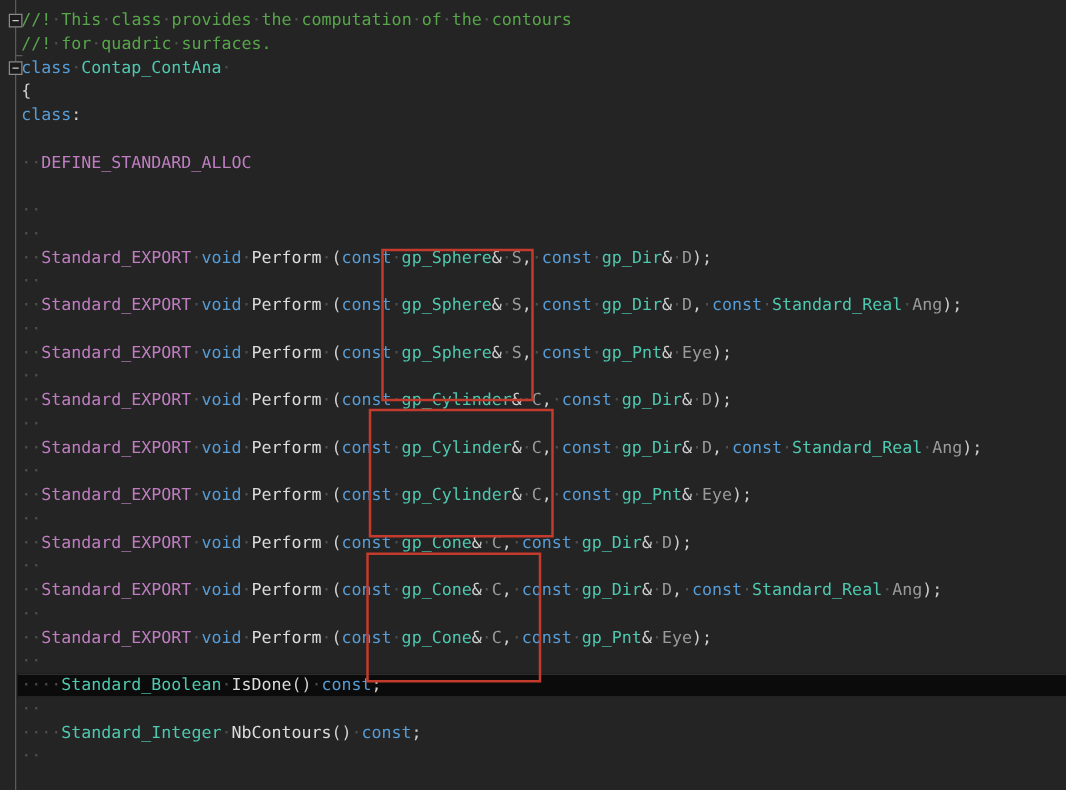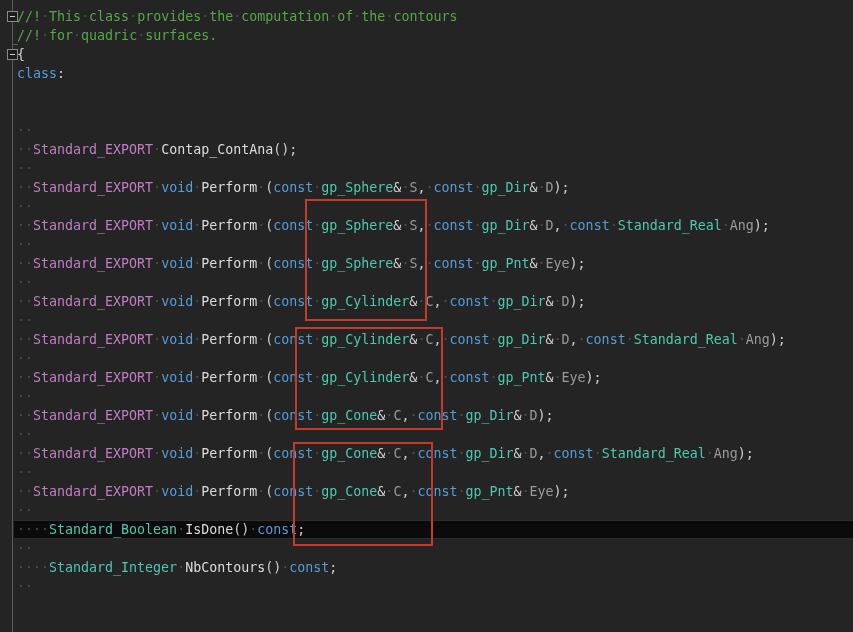--- a/index.html
+++ b/index.html
@@ -58,26 +58,27 @@
   <div class="fold-box" style="top:11px">
     <div class="minus"></div>
   </div>
   <div class="fold-box" style="top:49px">
     <div class="minus"></div>
   </div>
 
   <div class="code-lines">
       <div class="line"><span style="color: rgb(87, 166, 74);">//!</span><span class="ws" style="color: rgb(86, 86, 86);">·</span><span style="color: rgb(87, 166, 74);">This</span><span class="ws" style="color: rgb(86, 86, 86);">·</span><span style="color: rgb(87, 166, 74);">class</span><span class="ws" style="color: rgb(86, 86, 86);">·</span><span style="color: rgb(87, 166, 74);">provides</span><span class="ws" style="color: rgb(86, 86, 86);">·</span><span style="color: rgb(87, 166, 74);">the</span><span class="ws" style="color: rgb(86, 86, 86);">·</span><span style="color: rgb(87, 166, 74);">computation</span><span class="ws" style="color: rgb(86, 86, 86);">·</span><span style="color: rgb(87, 166, 74);">of</span><span class="ws" style="color: rgb(86, 86, 86);">·</span><span style="color: rgb(87, 166, 74);">the</span><span class="ws" style="color: rgb(86, 86, 86);">·</span><span style="color: rgb(87, 166, 74);">contours</span></div>
       <div class="line"><span style="color: rgb(87, 166, 74);">//!</span><span class="ws" style="color: rgb(86, 86, 86);">·</span><span style="color: rgb(87, 166, 74);">for</span><span class="ws" style="color: rgb(86, 86, 86);">·</span><span style="color: rgb(87, 166, 74);">quadric</span><span class="ws" style="color: rgb(86, 86, 86);">·</span><span style="color: rgb(87, 166, 74);">surfaces.</span></div>
+      <div class="line"><span style="color: rgb(86, 156, 214);">class</span><span class="ws" style="color: rgb(86, 86, 86);">·</span><span style="color: rgb(78, 201, 176);">Contap_ContAna</span><span class="ws" style="color: rgb(86, 86, 86);">·</span></div>
       <div class="line"><span style="color: rgb(207, 207, 207);">{</span></div>
       <div class="line"><span style="color: rgb(86, 156, 214);">class</span><span style="color: rgb(207, 207, 207);">:</span></div>
       <div class="line"></div>
+      <div class="line"><span class="ws" style="color: rgb(86, 86, 86);">··</span><span style="color: rgb(191, 126, 193);">DEFINE_STANDARD_ALLOC</span></div>
       <div class="line"></div>
       <div class="line"><span class="ws" style="color: rgb(86, 86, 86);">··</span></div>
-      <div class="line"><span class="ws" style="color: rgb(86, 86, 86);">··</span><span style="color: rgb(191, 126, 193);">Standard_EXPORT</span><span class="ws" style="color: rgb(86, 86, 86);">·</span><span style="color: rgb(220, 220, 220);">Contap_ContAna</span><span style="color: rgb(207, 207, 207);">();</span></div>
       <div class="line"><span class="ws" style="color: rgb(86, 86, 86);">··</span></div>
       <div class="line"><span class="ws" style="color: rgb(86, 86, 86);">··</span><span style="color: rgb(191, 126, 193);">Standard_EXPORT</span><span class="ws" style="color: rgb(86, 86, 86);">·</span><span style="color: rgb(86, 156, 214);">void</span><span class="ws" style="color: rgb(86, 86, 86);">·</span><span style="color: rgb(220, 220, 220);">Perform</span><span class="ws" style="color: rgb(86, 86, 86);">·</span><span style="color: rgb(207, 207, 207);">(</span><span style="color: rgb(86, 156, 214);">const</span><span class="ws" style="color: rgb(86, 86, 86);">·</span><span style="color: rgb(78, 201, 176);">gp_Sphere</span><span style="color: rgb(207, 207, 207);">&amp;</span><span class="ws" style="color: rgb(86, 86, 86);">·</span><span style="color: rgb(154, 154, 154);">S</span><span style="color: rgb(207, 207, 207);">,</span><span class="ws" style="color: rgb(86, 86, 86);">·</span><span style="color: rgb(86, 156, 214);">const</span><span class="ws" style="color: rgb(86, 86, 86);">·</span><span style="color: rgb(78, 201, 176);">gp_Dir</span><span style="color: rgb(207, 207, 207);">&amp;</span><span class="ws" style="color: rgb(86, 86, 86);">·</span><span style="color: rgb(154, 154, 154);">D</span><span style="color: rgb(207, 207, 207);">);</span></div>
       <div class="line"><span class="ws" style="color: rgb(86, 86, 86);">··</span></div>
       <div class="line"><span class="ws" style="color: rgb(86, 86, 86);">··</span><span style="color: rgb(191, 126, 193);">Standard_EXPORT</span><span class="ws" style="color: rgb(86, 86, 86);">·</span><span style="color: rgb(86, 156, 214);">void</span><span class="ws" style="color: rgb(86, 86, 86);">·</span><span style="color: rgb(220, 220, 220);">Perform</span><span class="ws" style="color: rgb(86, 86, 86);">·</span><span style="color: rgb(207, 207, 207);">(</span><span style="color: rgb(86, 156, 214);">const</span><span class="ws" style="color: rgb(86, 86, 86);">·</span><span style="color: rgb(78, 201, 176);">gp_Sphere</span><span style="color: rgb(207, 207, 207);">&amp;</span><span class="ws" style="color: rgb(86, 86, 86);">·</span><span style="color: rgb(154, 154, 154);">S</span><span style="color: rgb(207, 207, 207);">,</span><span class="ws" style="color: rgb(86, 86, 86);">·</span><span style="color: rgb(86, 156, 214);">const</span><span class="ws" style="color: rgb(86, 86, 86);">·</span><span style="color: rgb(78, 201, 176);">gp_Dir</span><span style="color: rgb(207, 207, 207);">&amp;</span><span class="ws" style="color: rgb(86, 86, 86);">·</span><span style="color: rgb(154, 154, 154);">D</span><span style="color: rgb(207, 207, 207);">,</span><span class="ws" style="color: rgb(86, 86, 86);">·</span><span style="color: rgb(86, 156, 214);">const</span><span class="ws" style="color: rgb(86, 86, 86);">·</span><span style="color: rgb(78, 201, 176);">Standard_Real</span><span class="ws" style="color: rgb(86, 86, 86);">·</span><span style="color: rgb(154, 154, 154);">Ang</span><span style="color: rgb(207, 207, 207);">);</span></div>
       <div class="line"><span class="ws" style="color: rgb(86, 86, 86);">··</span></div>
       <div class="line"><span class="ws" style="color: rgb(86, 86, 86);">··</span><span style="color: rgb(191, 126, 193);">Standard_EXPORT</span><span class="ws" style="color: rgb(86, 86, 86);">·</span><span style="color: rgb(86, 156, 214);">void</span><span class="ws" style="color: rgb(86, 86, 86);">·</span><span style="color: rgb(220, 220, 220);">Perform</span><span class="ws" style="color: rgb(86, 86, 86);">·</span><span style="color: rgb(207, 207, 207);">(</span><span style="color: rgb(86, 156, 214);">const</span><span class="ws" style="color: rgb(86, 86, 86);">·</span><span style="color: rgb(78, 201, 176);">gp_Sphere</span><span style="color: rgb(207, 207, 207);">&amp;</span><span class="ws" style="color: rgb(86, 86, 86);">·</span><span style="color: rgb(154, 154, 154);">S</span><span style="color: rgb(207, 207, 207);">,</span><span class="ws" style="color: rgb(86, 86, 86);">·</span><span style="color: rgb(86, 156, 214);">const</span><span class="ws" style="color: rgb(86, 86, 86);">·</span><span style="color: rgb(78, 201, 176);">gp_Pnt</span><span style="color: rgb(207, 207, 207);">&amp;</span><span class="ws" style="color: rgb(86, 86, 86);">·</span><span style="color: rgb(154, 154, 154);">Eye</span><span style="color: rgb(207, 207, 207);">);</span></div>
       <div class="line"><span class="ws" style="color: rgb(86, 86, 86);">··</span></div>
       <div class="line"><span class="ws" style="color: rgb(86, 86, 86);">··</span><span style="color: rgb(191, 126, 193);">Standard_EXPORT</span><span class="ws" style="color: rgb(86, 86, 86);">·</span><span style="color: rgb(86, 156, 214);">void</span><span class="ws" style="color: rgb(86, 86, 86);">·</span><span style="color: rgb(220, 220, 220);">Perform</span><span class="ws" style="color: rgb(86, 86, 86);">·</span><span style="color: rgb(207, 207, 207);">(</span><span style="color: rgb(86, 156, 214);">const</span><span class="ws" style="color: rgb(86, 86, 86);">·</span><span style="color: rgb(78, 201, 176);">gp_Cylinder</span><span style="color: rgb(207, 207, 207);">&amp;</span><span class="ws" style="color: rgb(86, 86, 86);">·</span><span style="color: rgb(154, 154, 154);">C</span><span style="color: rgb(207, 207, 207);">,</span><span class="ws" style="color: rgb(86, 86, 86);">·</span><span style="color: rgb(86, 156, 214);">const</span><span class="ws" style="color: rgb(86, 86, 86);">·</span><span style="color: rgb(78, 201, 176);">gp_Dir</span><span style="color: rgb(207, 207, 207);">&amp;</span><span class="ws" style="color: rgb(86, 86, 86);">·</span><span style="color: rgb(154, 154, 154);">D</span><span style="color: rgb(207, 207, 207);">);</span></div>
       <div class="line"><span class="ws" style="color: rgb(86, 86, 86);">··</span></div>
       <div class="line"><span class="ws" style="color: rgb(86, 86, 86);">··</span><span style="color: rgb(191, 126, 193);">Standard_EXPORT</span><span class="ws" style="color: rgb(86, 86, 86);">·</span><span style="color: rgb(86, 156, 214);">void</span><span class="ws" style="color: rgb(86, 86, 86);">·</span><span style="color: rgb(220, 220, 220);">Perform</span><span class="ws" style="color: rgb(86, 86, 86);">·</span><span style="color: rgb(207, 207, 207);">(</span><span style="color: rgb(86, 156, 214);">const</span><span class="ws" style="color: rgb(86, 86, 86);">·</span><span style="color: rgb(78, 201, 176);">gp_Cylinder</span><span style="color: rgb(207, 207, 207);">&amp;</span><span class="ws" style="color: rgb(86, 86, 86);">·</span><span style="color: rgb(154, 154, 154);">C</span><span style="color: rgb(207, 207, 207);">,</span><span class="ws" style="color: rgb(86, 86, 86);">·</span><span style="color: rgb(86, 156, 214);">const</span><span class="ws" style="color: rgb(86, 86, 86);">·</span><span style="color: rgb(78, 201, 176);">gp_Dir</span><span style="color: rgb(207, 207, 207);">&amp;</span><span class="ws" style="color: rgb(86, 86, 86);">·</span><span style="color: rgb(154, 154, 154);">D</span><span style="color: rgb(207, 207, 207);">,</span><span class="ws" style="color: rgb(86, 86, 86);">·</span><span style="color: rgb(86, 156, 214);">const</span><span class="ws" style="color: rgb(86, 86, 86);">·</span><span style="color: rgb(78, 201, 176);">Standard_Real</span><span class="ws" style="color: rgb(86, 86, 86);">·</span><span style="color: rgb(154, 154, 154);">Ang</span><span style="color: rgb(207, 207, 207);">);</span></div>

